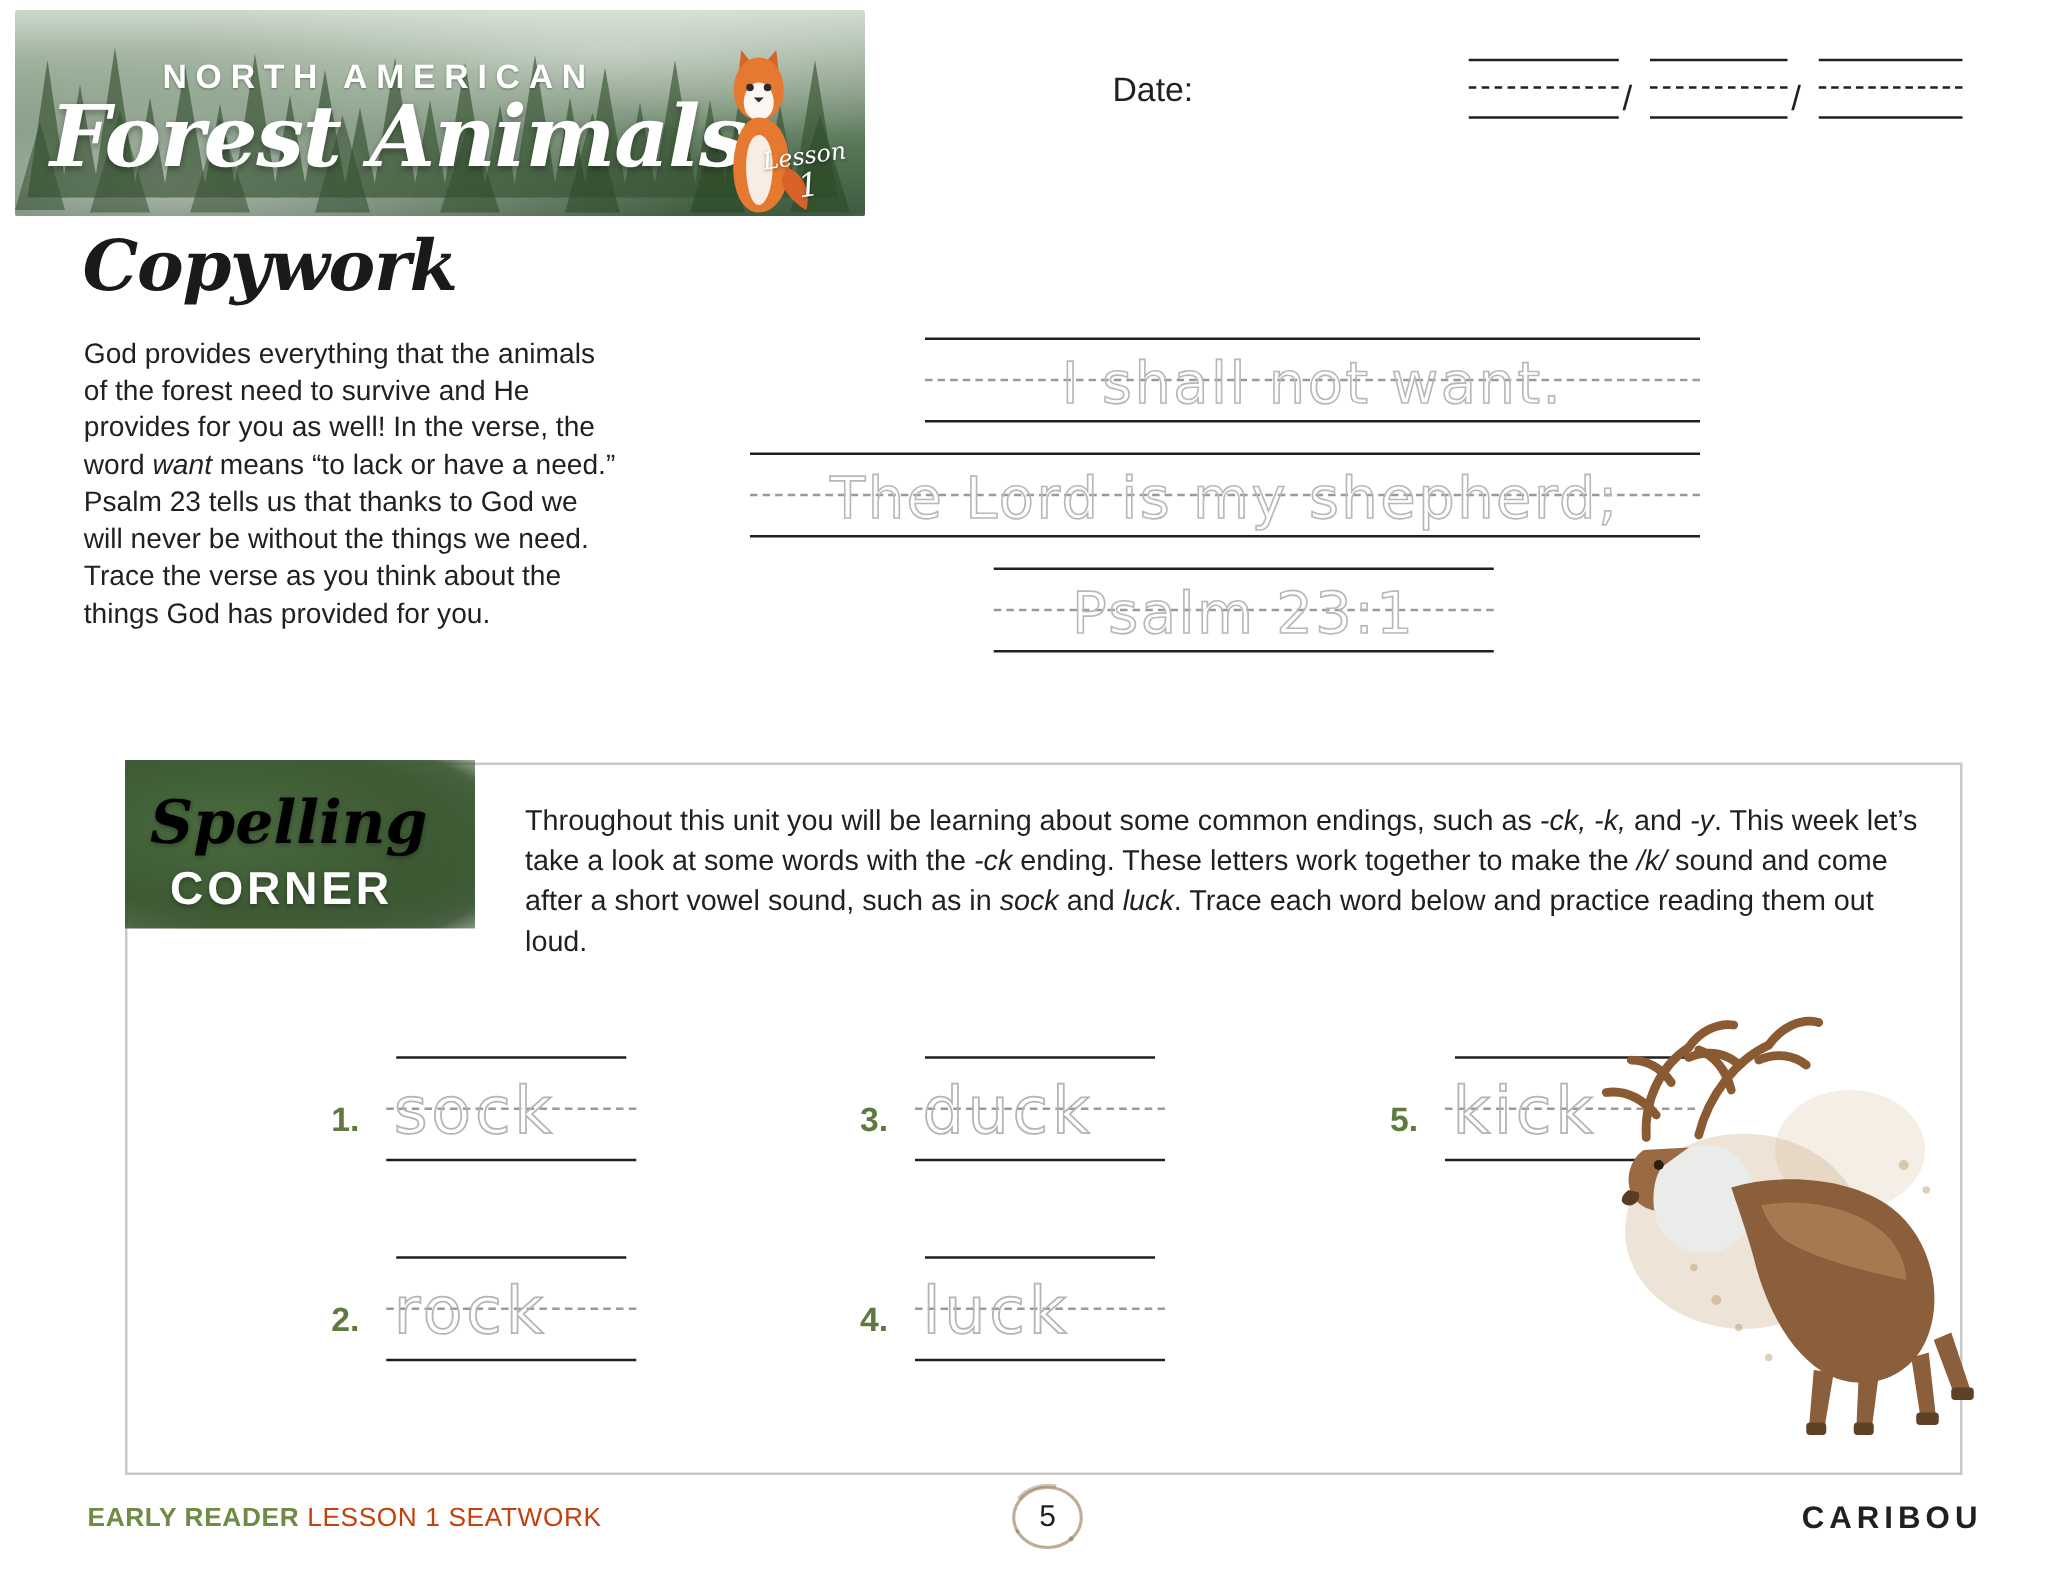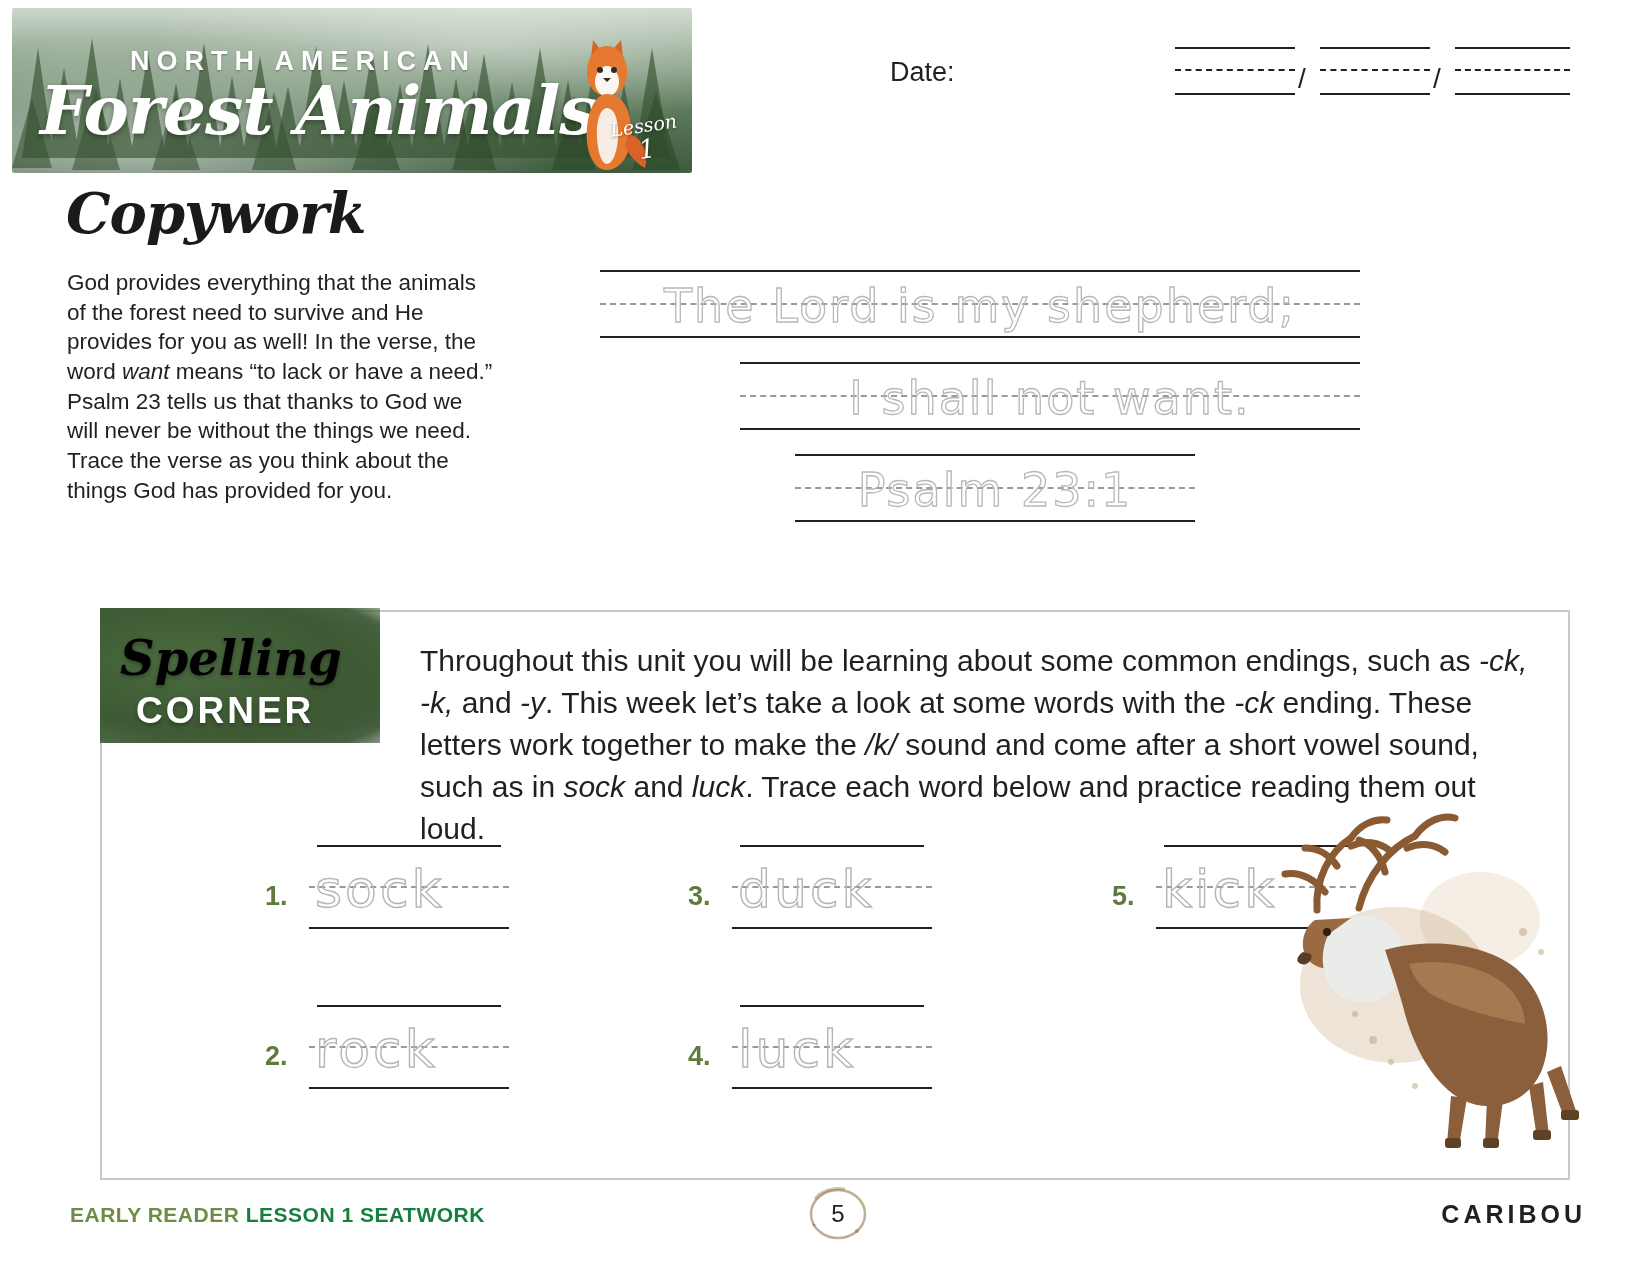--- a/index.html
+++ b/index.html
@@ -202,21 +202,21 @@
     position: absolute; left: 136px; top: 690px;
     font-size: 37px; font-weight: bold; color: #fff;
     letter-spacing: 3px;
     text-shadow: 0 2px 4px rgba(0,0,0,.3);
   }
   .spell-para {
     position: absolute;
     left: 420px;
     top: 640px;
     width: 1125px;
-    font-size: 30px;
+    font-size: 23px;
     line-height: 1.4;
     color: #231f20;
   }
   .spell-para em { font-style: italic; }
 
   
   .word-item { position: absolute; }
   .word-num {
     position: absolute;
     left: 0; top: 36px;
@@ -243,21 +243,21 @@
 
   
   .footer-left {
     position: absolute;
     left: 70px;
     top: 1203px;
     font-size: 21px;
     letter-spacing: .5px;
   }
   .footer-left .early { color: #6f8b45; font-weight: bold; }
-  .footer-left .lesson { color: #15803d; font-weight: bold; }
+  .footer-left .lesson { color: #c2410c; font-weight: normal; }
   .page-stamp {
     position: absolute;
     left: 805px;
     top: 1185px;
     width: 66px;
     height: 58px;
   }
   .page-num {
     position: absolute;
     left: 0; top: 0;
@@ -356,31 +356,31 @@
   </div>
 </div>
 
 <div class="copywork-title">Copywork</div>
 
 <div class="copywork-body">
   <span>God provides everything that the animals of the forest need to survive and He provides for you as well! In the verse, the word </span><em>want</em><span> means “to lack or have a need.” Psalm 23 tells us that thanks to God we will never be without the things we need. Trace the verse as you think about the things God has provided for you.</span>
 </div>
 
 <div class="trace-block">
+  <div class="trace-line" style="height:72px; margin-left:140px; width:620px;">
+    <span class="trace-top"></span>
+    <span class="trace-mid"></span>
+    <span class="trace-bot"></span>
+    <div class="trace-text" style="text-align:center;">I shall not want.</div>
+  </div>
   <div class="trace-line" style="height:72px;">
     <span class="trace-top"></span>
     <span class="trace-mid"></span>
     <span class="trace-bot"></span>
     <div class="trace-text" style="text-align:center;">The Lord is my shepherd;</div>
-  </div>
-  <div class="trace-line" style="height:72px; margin-left:140px; width:620px;">
-    <span class="trace-top"></span>
-    <span class="trace-mid"></span>
-    <span class="trace-bot"></span>
-    <div class="trace-text" style="text-align:center;">I shall not want.</div>
   </div>
   <div class="trace-line" style="height:72px; margin-left:195px; width:400px;">
     <span class="trace-top"></span>
     <span class="trace-mid"></span>
     <span class="trace-bot"></span>
     <div class="trace-text" style="text-align:center;">Psalm 23:1</div>
   </div>
 </div>
 
 <div class="spell-card"></div>

